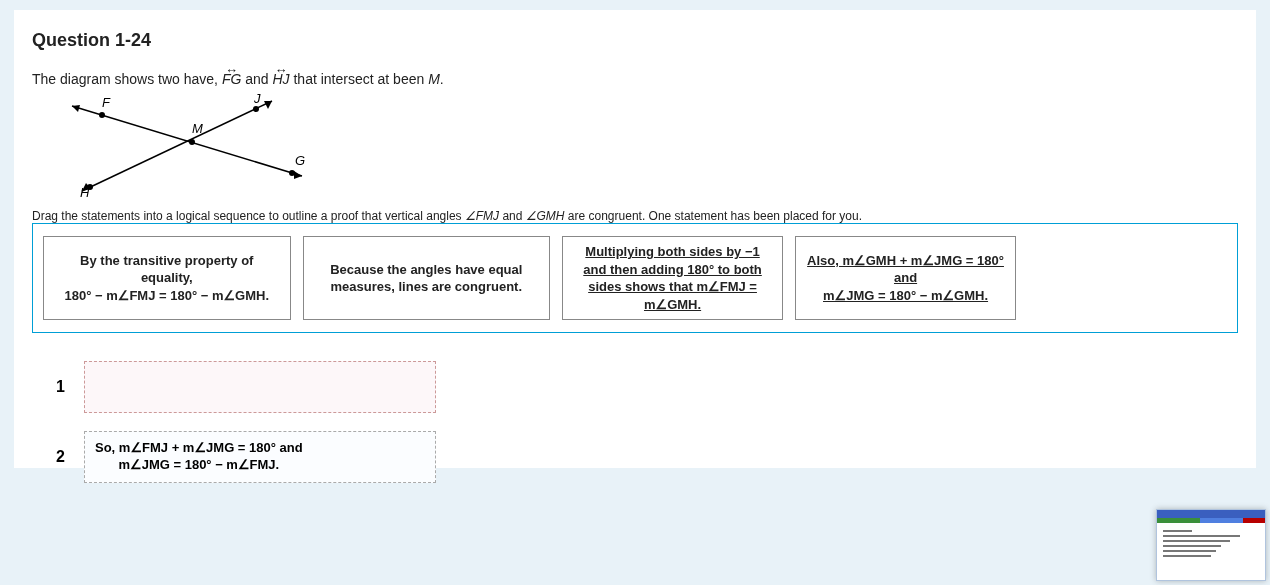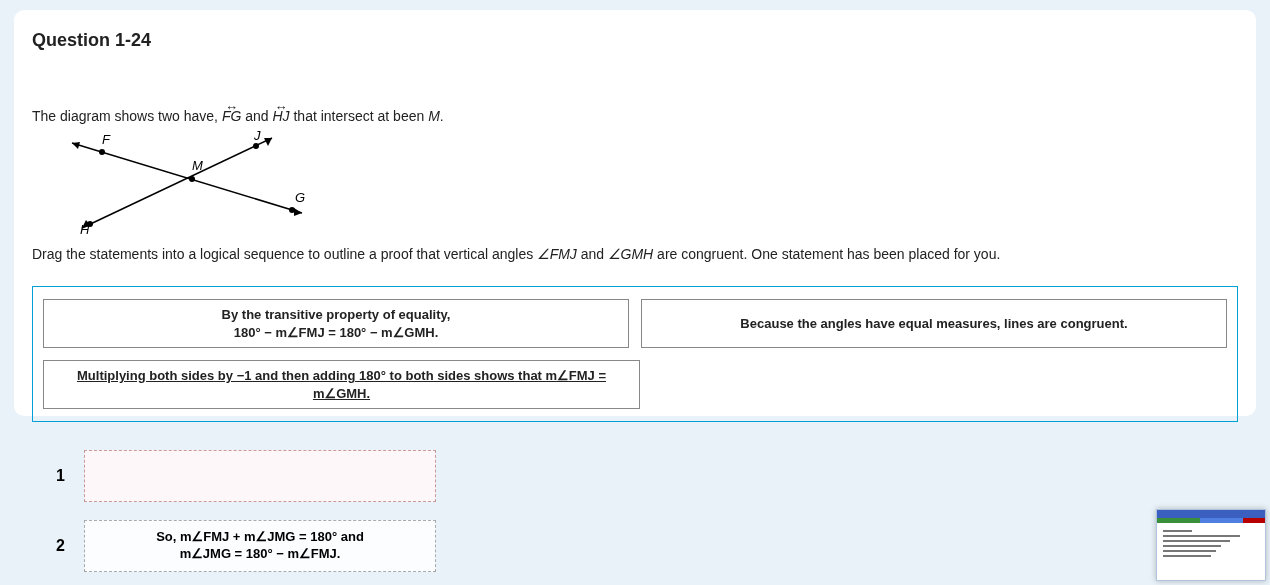--- a/index.html
+++ b/index.html
@@ -8,61 +8,61 @@
     background: #e8f2f8;
     width: 1270px;
     height: 585px;
     overflow: hidden;
     position: relative;
   }
   .page-wrap {
     background: #fff;
     margin: 10px 14px;
     padding: 20px 18px 0 18px;
-    border-radius: 10px;
-    height: 406px;
+    border-radius: 0;
+    height: 458px;
     position: relative;
   }
   .q-title {
     font-size: 18px;
     font-weight: bold;
     color: #222;
     margin-bottom: 20px;
   }
   .intro {
     font-size: 14px;
     color: #222;
     margin-bottom: 4px;
   }
-  .intro .over { position: relative; display: inline-block; font-style: italic; margin-top: 37px; }
+  .intro .over { position: relative; display: inline-block; font-style: italic; }
   .intro .over::before {
     content: "↔";
     position: absolute;
     top: -10px; left: 0; right: 0;
     text-align: center;
     font-style: normal;
     font-size: 13px;
   }
   .sym-i { font-style: italic; }
   .diagram {
     width: 280px; height: 110px;
     position: relative;
     margin: 4px 0 8px 10px;
   }
   .prompt {
-    font-size: 14px;
-    color: #222;
-    margin-bottom: 24px;
+    font-size: 12px;
+    color: #222;
+    margin-bottom: 0;
   }
   
   .pool {
     border: 1px solid #009fd6;
     padding: 12px 10px;
     display: flex;
-    flex-direction: column;
+    flex-direction: row;
     gap: 12px;
     margin-bottom: 28px;
   }
   .pool-row { display: flex; gap: 12px; }
   .tile {
     border: 1px solid #888;
     background: #fff;
     flex: 1;
     min-height: 48px;
     display: flex;
@@ -90,21 +90,21 @@
   .slot-num {
     font-size: 16px;
     font-weight: bold;
     width: 14px;
   }
   .slot {
     width: 352px;
     height: 52px;
     border: 1px dashed #aaa;
     background: #fbfdff;
-    display:flex; align-items:center; justify-content:center;
+    display:flex; align-items:center; justify-content:flex-start;
     text-align:center;
     font-size:13px; font-weight:bold; line-height:1.3;
     padding: 4px 10px;
   }
   .slot.empty { background: #fdf7f9; border:1px dashed #c99; }
 
   .floating-thumb {
     position: absolute;
     right: 4px;
     bottom: 4px;
@@ -173,20 +173,21 @@
     <span> are congruent. One statement has been placed for you.</span>
   </p>
 
   <div class="pool">
     <div class="pool-row">
       <div class="tile">By the transitive property of equality,<br>180° − m∠FMJ = 180° − m∠GMH.</div>
       <div class="tile">Because the angles have equal measures, lines are congruent.</div>
     </div>
     <div class="pool-row">
       <div class="tile wide">Multiplying both sides by −1 and then adding 180° to both sides shows that m∠FMJ = m∠GMH.</div>
+      <div class="tile wide">Also, m∠GMH + m∠JMG = 180° and<br>m∠JMG = 180° − m∠GMH.</div>
       <div style="flex:1"></div>
     </div>
   </div>
 
   <div class="slots">
     <div class="slot-row">
       <div class="slot-num">1</div>
       <div class="slot empty"></div>
     </div>
     <div class="slot-row">

